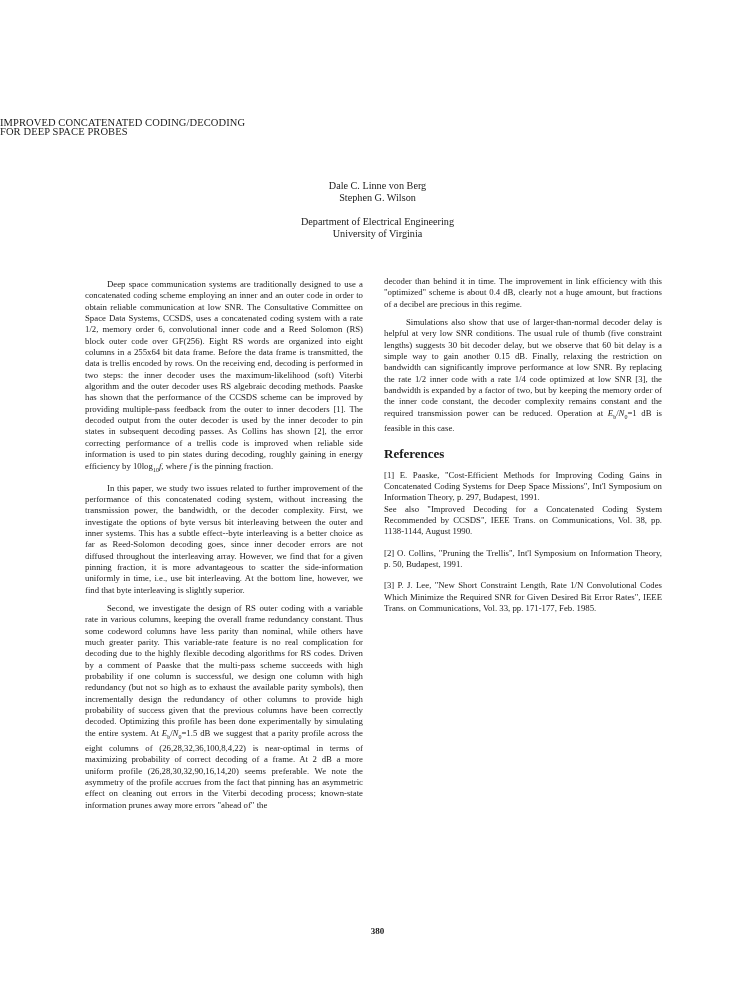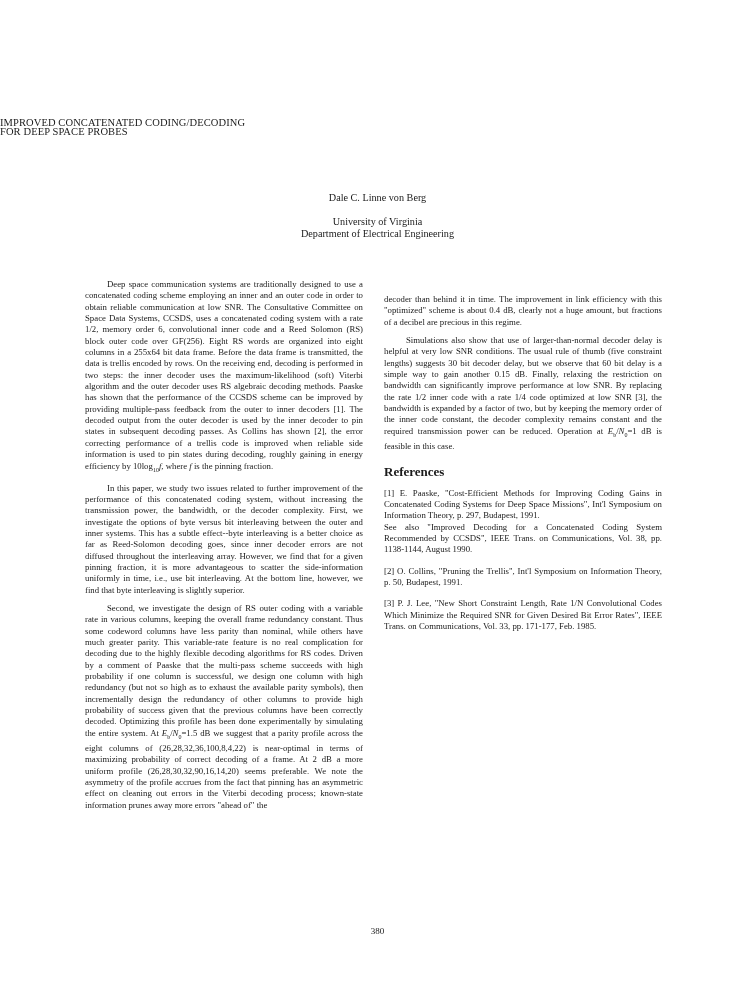--- a/index.html
+++ b/index.html
@@ -4,49 +4,50 @@
 <style>
   html, body { margin: 0; padding: 0; background: #ffffff; }
   body { width: 755px; height: 1000px; position: relative; overflow: hidden;
          font-family: "Liberation Serif", "DejaVu Serif", serif; color: #1a1a1a; }
   .title { position: absolute; left: 0; width: 702px; text-align: left;
            font-weight: normal; font-size: 10.5px; letter-spacing: 0.1px; }
   .t1 { top: 117px; }
   .t2 { top: 126px; }
   .center-block { position: absolute; left: 0; width: 755px; text-align: center;
                   font-size: 10.2px; line-height: 11.6px; }
-  .authors { top: 180px; margin-top: 12px; }
+  .authors { top: 180px; }
   .affil { top: 216px; }
   .col { position: absolute; width: 278px; font-size: 8.75px; line-height: 11.35px;
          text-align: justify; }
   .col-left { left: 85px; top: 279px; }
-  .col-right { left: 384px; top: 294px; }
+  .col-right { left: 384px; top: 276px; }
   .col p { margin: 0; }
   .col p.indent { text-indent: 22px; }
   .col p.gap { margin-top: 7px; }
   .refs-head { font-weight: bold; font-size: 13px; margin-top: 14px !important; }
   .ref { margin-top: 10px !important; text-align: justify; }
   .pagenum { position: absolute; top: 926px; left: 0; width: 755px; text-align: center;
-             font-size: 9px; }
+             font-size: 9px; font-weight: bold; }
   sub { font-size: 6px; }
   i { font-style: italic; }
 </style>
 </head>
 <body>
 
 <div class="title t1">IMPROVED CONCATENATED CODING/DECODING</div>
 <div class="title t2">FOR DEEP SPACE PROBES</div>
 
 <div class="center-block authors">
   <div>Dale C. Linne von Berg</div>
+  <div>Stephen G. Wilson</div>
 </div>
 
 <div class="center-block affil">
+  <div>Department of Electrical Engineering</div>
   <div>University of Virginia</div>
-  <div>Department of Electrical Engineering</div>
 </div>
 
 <div class="col col-left">
   <p class="indent"><span>Deep space communication systems are traditionally designed to use a concatenated coding scheme employing an inner and an outer code in order to obtain reliable communication at low SNR. The Consultative Committee on Space Data Systems, CCSDS, uses a concatenated coding system with a rate 1/2, memory order 6, convolutional inner code and a Reed Solomon (RS) block outer code over GF(256). Eight RS words are organized into eight columns in a 255x64 bit data frame. Before the data frame is transmitted, the data is trellis encoded by rows. On the receiving end, decoding is performed in two steps: the inner decoder uses the maximum-likelihood (soft) Viterbi algorithm and the outer decoder uses RS algebraic decoding methods. Paaske has shown that the performance of the CCSDS scheme can be improved by providing multiple-pass feedback from the outer to inner decoders [1]. The decoded output from the outer decoder is used by the inner decoder to pin states in subsequent decoding passes. As Collins has shown [2], the error correcting performance of a trellis code is improved when reliable side information is used to pin states during decoding, roughly gaining in energy efficiency by 10log</span><sub>10</sub><i>f</i><span>, where </span><i>f</i><span> is the pinning fraction.</span></p>
   <p class="indent gap">In this paper, we study two issues related to further improvement of the performance of this concatenated coding system, without increasing the transmission power, the bandwidth, or the decoder complexity. First, we investigate the options of byte versus bit interleaving between the outer and inner systems. This has a subtle effect--byte interleaving is a better choice as far as Reed-Solomon decoding goes, since inner decoder errors are not diffused throughout the interleaving array. However, we find that for a given pinning fraction, it is more advantageous to scatter the side-information uniformly in time, i.e., use bit interleaving. At the bottom line, however, we find that byte interleaving is slightly superior.</p>
   <p class="indent gap"><span>Second, we investigate the design of RS outer coding with a variable rate in various columns, keeping the overall frame redundancy constant. Thus some codeword columns have less parity than nominal, while others have much greater parity. This variable-rate feature is no real complication for decoding due to the highly flexible decoding algorithms for RS codes. Driven by a comment of Paaske that the multi-pass scheme succeeds with high probability if one column is successful, we design one column with high redundancy (but not so high as to exhaust the available parity symbols), then incrementally design the redundancy of other columns to provide high probability of success given that the previous columns have been correctly decoded. Optimizing this profile has been done experimentally by simulating the entire system. At </span><i>E</i><sub>b</sub><span>/</span><i>N</i><sub>0</sub><span>=1.5 dB we suggest that a parity profile across the eight columns of (26,28,32,36,100,8,4,22) is near-optimal in terms of maximizing probability of correct decoding of a frame. At 2 dB a more uniform profile (26,28,30,32,90,16,14,20) seems preferable. We note the asymmetry of the profile accrues from the fact that pinning has an asymmetric effect on cleaning out errors in the Viterbi decoding process; known-state information prunes away more errors "ahead of" the</span></p>
 </div>
 
 <div class="col col-right">
   <p>decoder than behind it in time. The improvement in link efficiency with this "optimized" scheme is about 0.4 dB, clearly not a huge amount, but fractions of a decibel are precious in this regime.</p>

